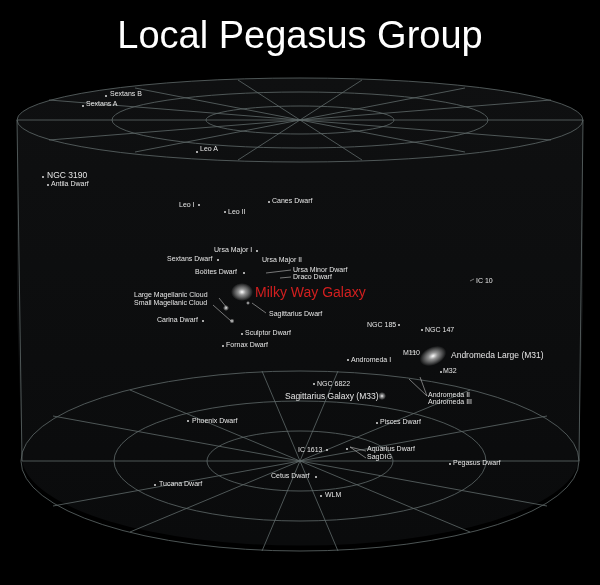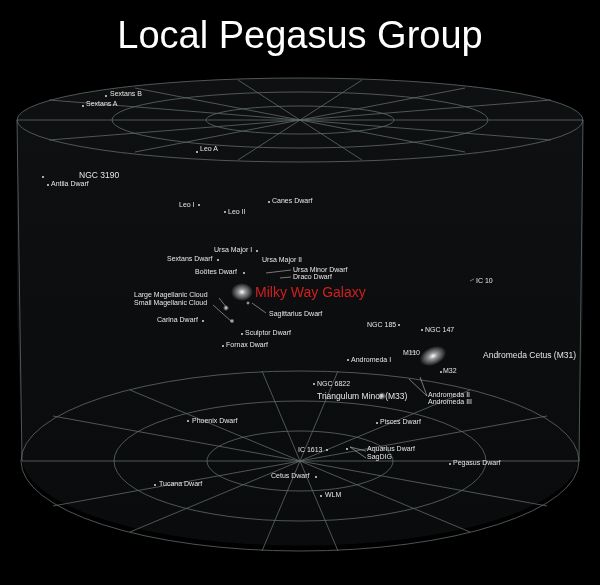--- a/index.html
+++ b/index.html
@@ -2,21 +2,21 @@
 <html><head>
 <meta charset="utf-8">
 <style>
   html, body { margin: 0; padding: 0; background: #000; }
   body { width: 600px; height: 585px; position: relative; overflow: hidden;
          font-family: "Liberation Sans", sans-serif; color: #e8e8e8; }
   .title { position: absolute; left: 0; top: 14px; width: 600px; text-align: center;
            font-size: 38px; color: #ffffff; letter-spacing: 0px; font-weight: normal; }
   svg.diagram { position: absolute; left: 0; top: 0; }
   .lbl { position: absolute; font-size: 7px; color: #e6e6e6; white-space: nowrap; line-height: 8px; }
-  .lbl.big { font-size: 8.5px; margin-left: 32px; }
+  .lbl.big { font-size: 8.5px; }
   .lbl.mw { font-size: 14px; color: #d21f1f; font-weight: normal; }
   .dot { position: absolute; width: 2px; height: 2px; background: #ddd; border-radius: 1px; }
 </style>
 </head>
 <body>
 
 <div class="title">Local Pegasus Group</div>
 
 <svg class="diagram" width="600" height="585" viewBox="0 0 600 585">
   <defs>
@@ -116,28 +116,28 @@
 <div class="dot" style="left:241px;top:333px"></div>
 <div class="lbl" style="left:245px;top:329px">Sculptor Dwarf</div>
 <div class="dot" style="left:222px;top:345px"></div>
 <div class="lbl" style="left:226px;top:341px">Fornax Dwarf</div>
 <div class="lbl" style="left:476px;top:277px">IC 10</div>
 <div class="lbl" style="left:367px;top:321px">NGC 185</div>
 <div class="dot" style="left:398px;top:324px"></div>
 <div class="dot" style="left:421px;top:329px"></div>
 <div class="lbl" style="left:425px;top:326px">NGC 147</div>
 <div class="lbl" style="left:403px;top:349px">M110</div>
-<div class="lbl big" style="left:451px;top:351px">Andromeda Cetus (M31)</div>
+<div class="lbl big" style="left:451px;top:351px">Andromeda Large (M31)</div>
 <div class="dot" style="left:347px;top:359px"></div>
 <div class="lbl" style="left:351px;top:356px">Andromeda I</div>
 <div class="dot" style="left:440px;top:371px"></div>
 <div class="lbl" style="left:443px;top:367px">M32</div>
 <div class="dot" style="left:313px;top:383px"></div>
 <div class="lbl" style="left:317px;top:380px">NGC 6822</div>
-<div class="lbl big" style="left:285px;top:392px">Triangulum Minor (M33)</div>
+<div class="lbl big" style="left:285px;top:392px">Sagittarius Galaxy (M33)</div>
 <div class="lbl" style="left:428px;top:391px">Andromeda II</div>
 <div class="lbl" style="left:428px;top:398px">Andromeda III</div>
 <div class="dot" style="left:187px;top:420px"></div>
 <div class="lbl" style="left:192px;top:417px">Phoenix Dwarf</div>
 <div class="dot" style="left:376px;top:422px"></div>
 <div class="lbl" style="left:380px;top:418px">Pisces Dwarf</div>
 <div class="lbl" style="left:298px;top:446px">IC 1613</div>
 <div class="dot" style="left:326px;top:449px"></div>
 <div class="dot" style="left:346px;top:448px"></div>
 <div class="lbl" style="left:367px;top:445px">Aquarius Dwarf</div>

